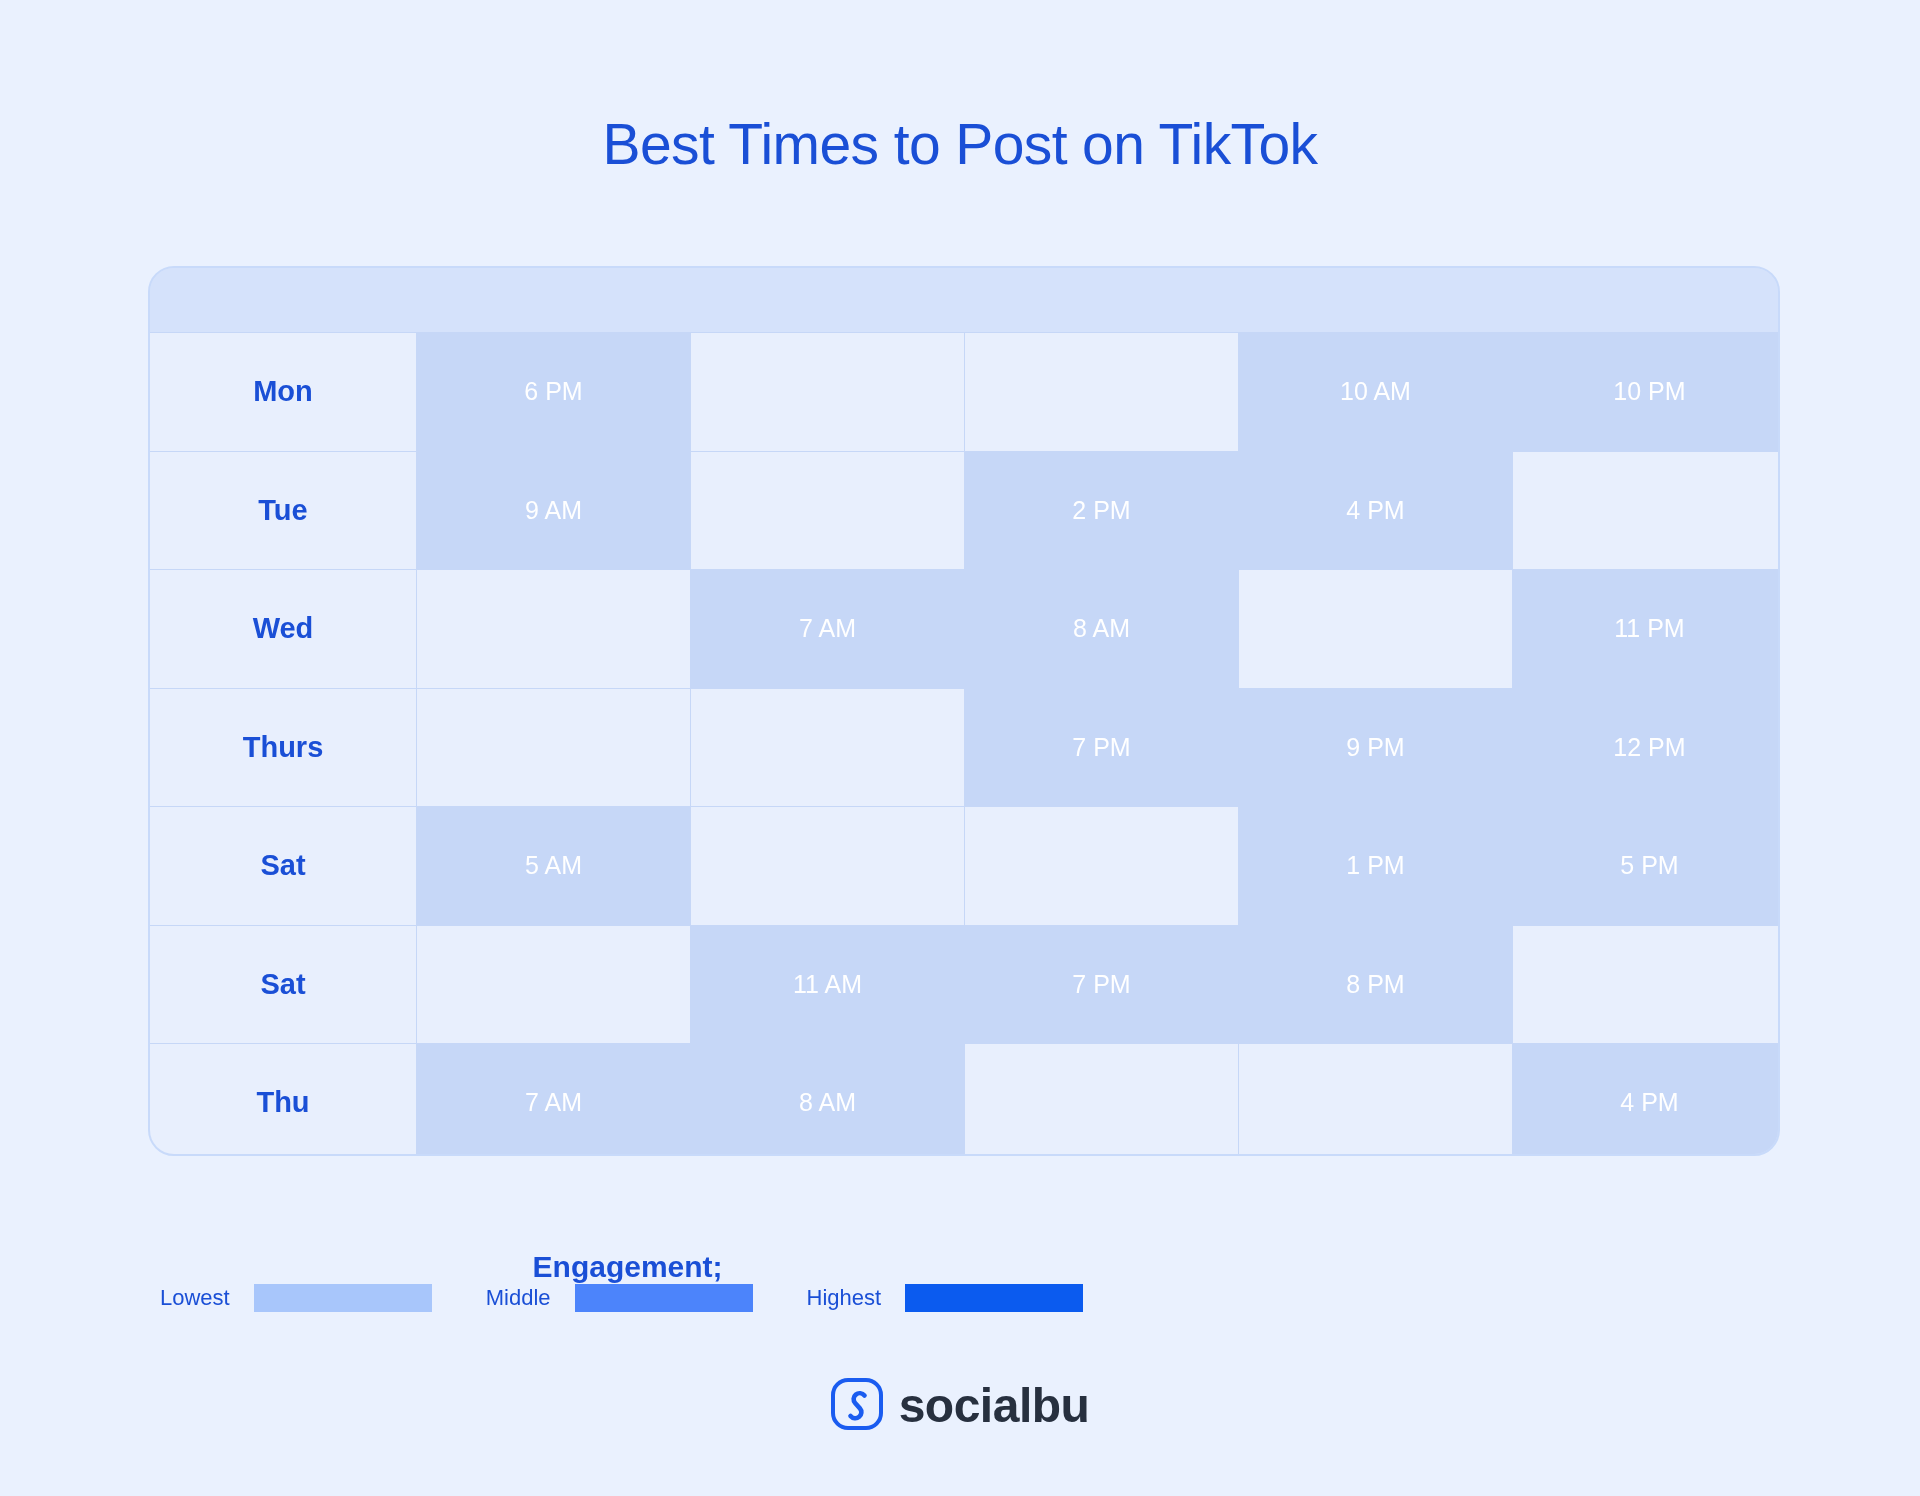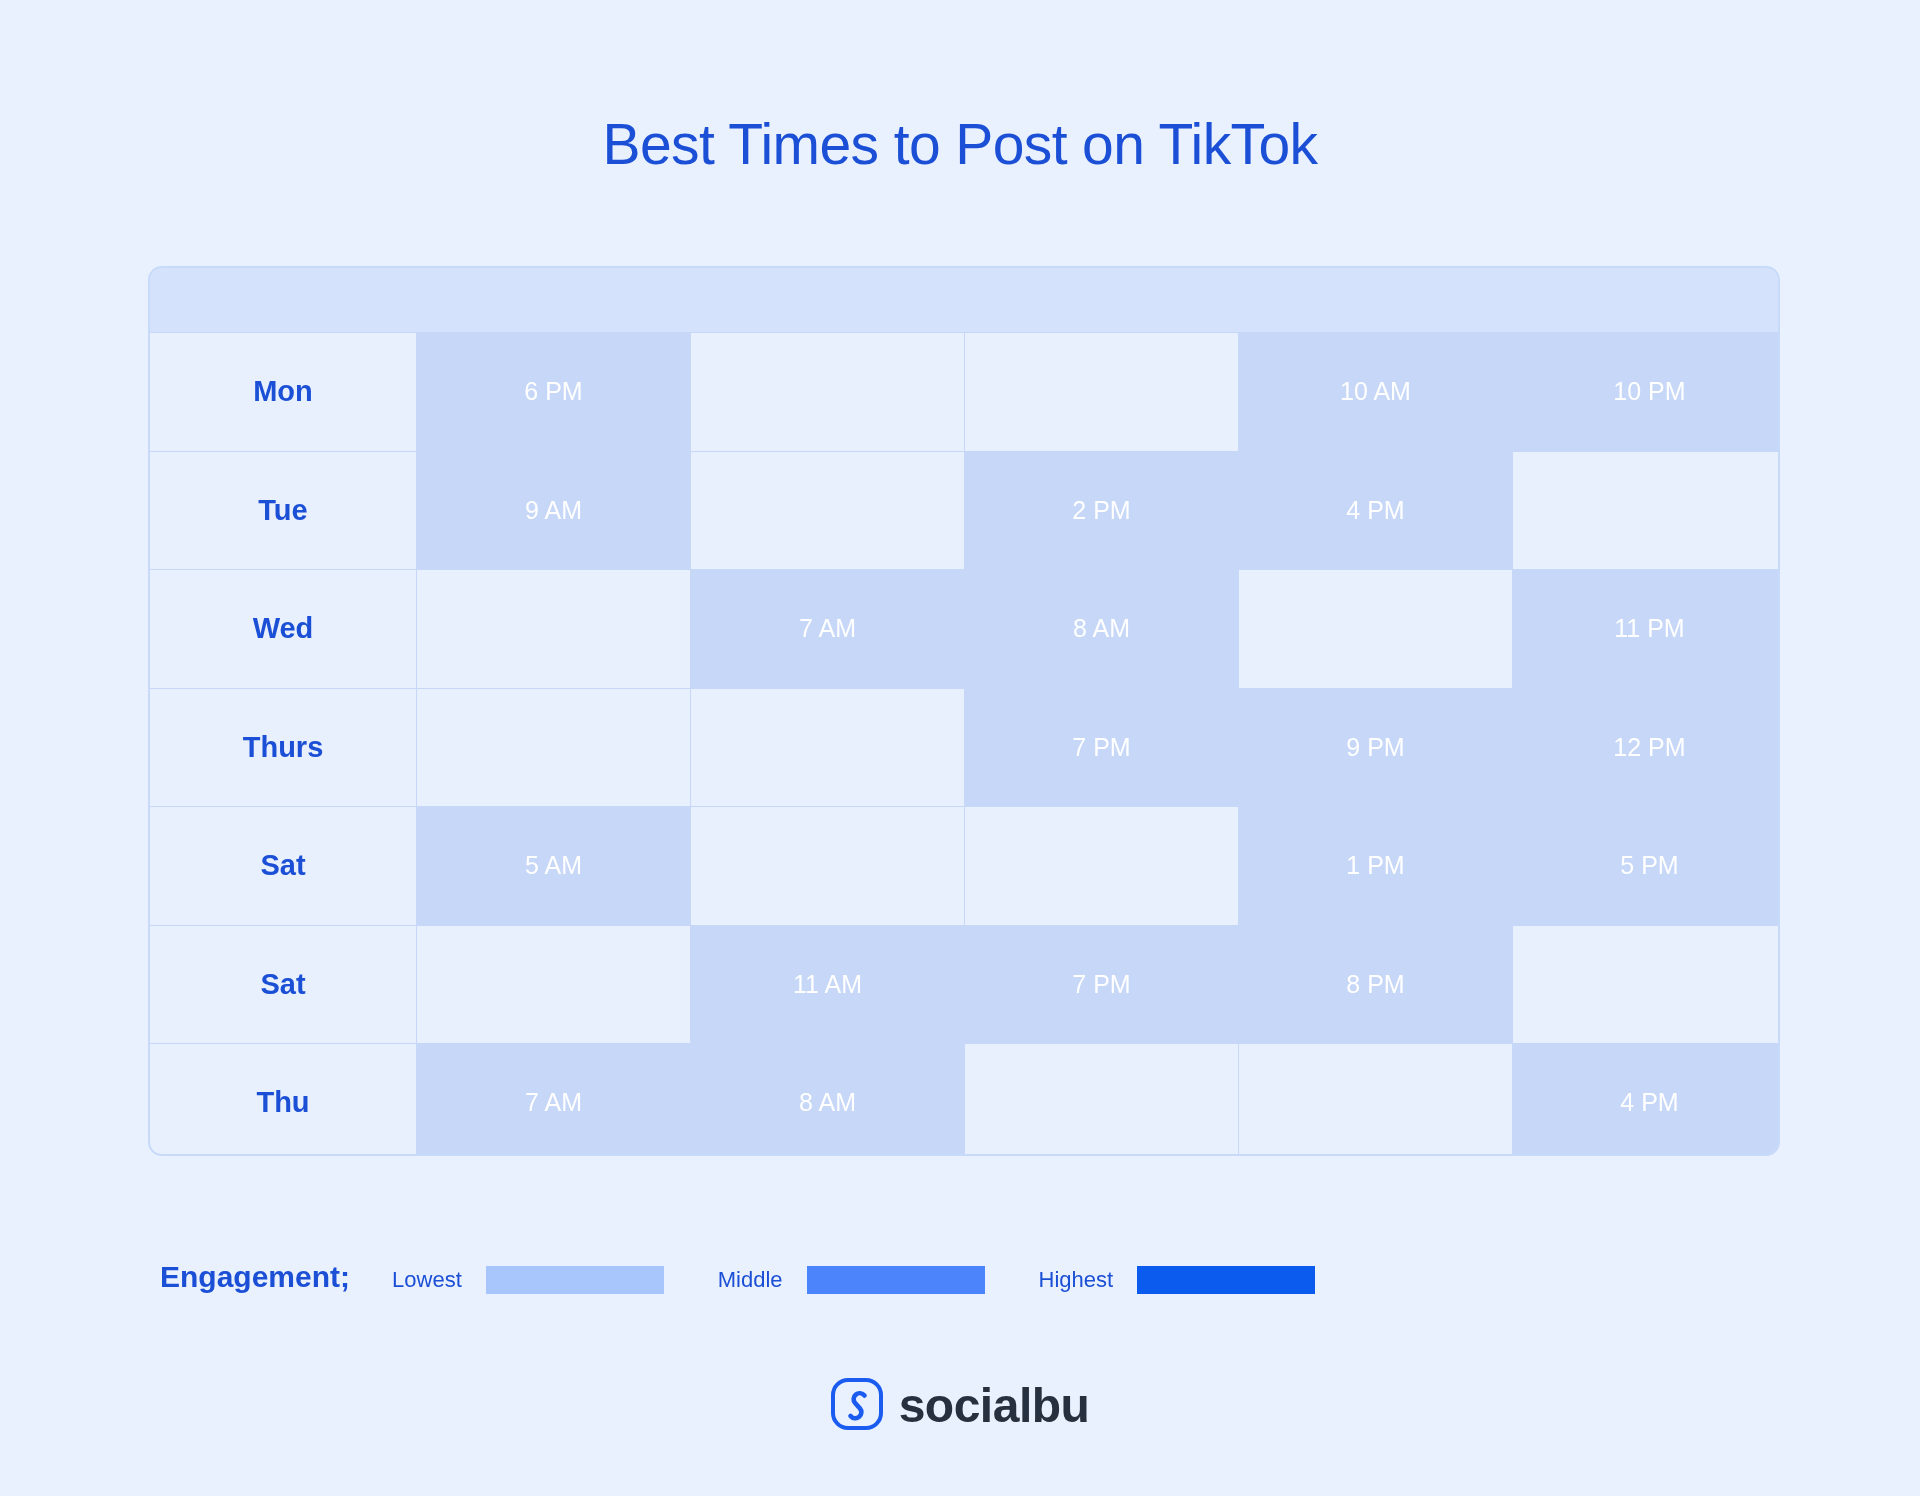--- a/index.html
+++ b/index.html
@@ -34,21 +34,21 @@
 
   
   .card {
     position: absolute;
     left: 148px;
     top: 228px;
     width: 1632px;
     height: 890px;
     background: #D5E2FB;
     border: 2px solid #C8DAFA;
-    border-radius: 14px;
+    border-radius: 26px;
     box-sizing: border-box;
     overflow: hidden;
   }
   .card-header {
     height: 64px;
     background: #D5E2FB;
   }
   .grid {
     display: grid;
     grid-template-columns: 266px repeat(5, 273px);
@@ -72,22 +72,23 @@
     font-size: 29px;
   }
   .lvl-none   { background: #E8EFFD; }
 
   
   .legend {
     position: absolute;
     left: 160px;
     top: 1212px;
     display: flex;
-    align-items: flex-end;
+    align-items: center;
     height: 44px;
+    flex-direction: column;
   }
   .legend-title {
     color: #1A4FD6;
     font-size: 30px;
     font-weight: bold;
     margin-right: 42px;
     white-space: nowrap;
   }
   .legend-item {
     display: flex;

